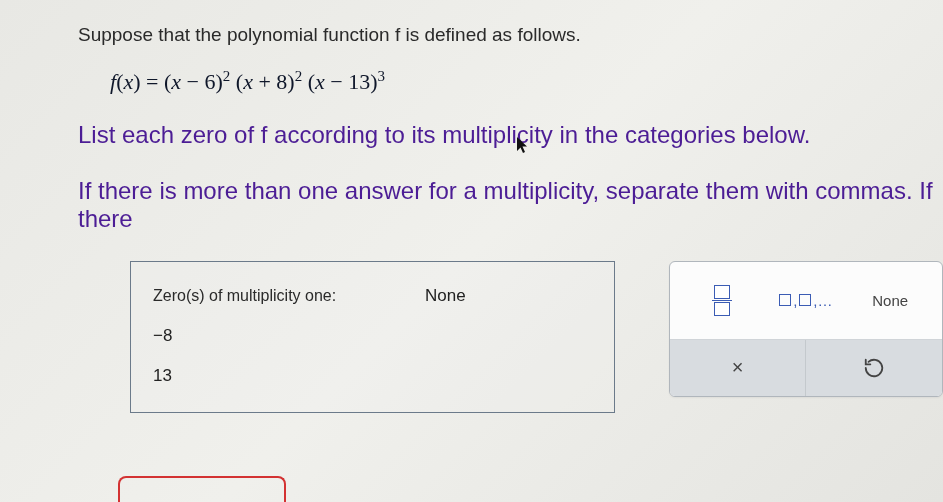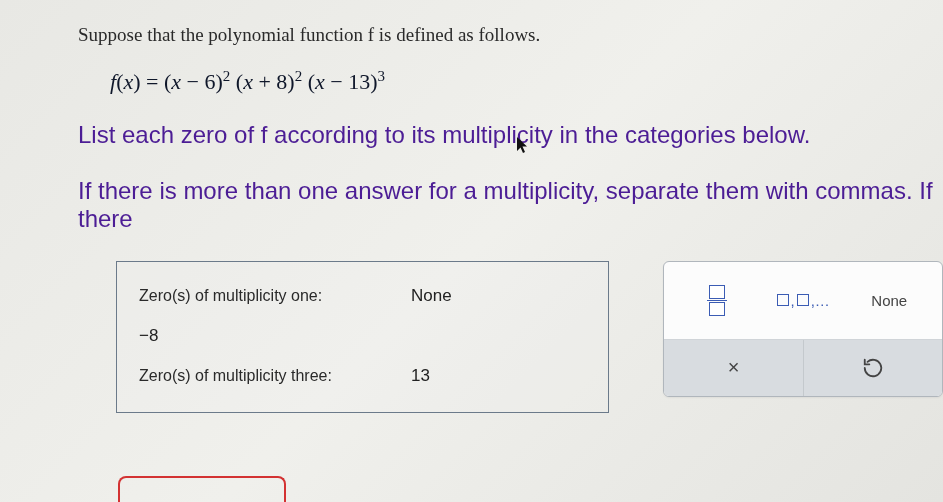--- a/index.html
+++ b/index.html
@@ -10,21 +10,20 @@
       font-family: Verdana, Geneva, sans-serif;
       color: #333;
       padding: 24px 0 0 78px;
       position: relative;
       overflow: hidden;
     }
     .intro {
       font-size: 19px;
       margin-bottom: 22px;
       color: #2a2a2a;
-      font-family: Liberation Serif, serif;
     }
     .equation {
       font-size: 22px;
       margin-left: 32px;
       margin-bottom: 26px;
       font-style: italic;
       font-family: Georgia, 'Times New Roman', serif;
       color: #0f172a;
     }
     .equation .norm { font-style: normal; }
@@ -38,21 +37,21 @@
       position: absolute;
       left: 515px;
       top: 135px;
       font-size: 18px;
       pointer-events: none;
     }
     .answer-row {
       display: flex;
       gap: 54px;
       margin-top: 10px;
-      margin-left: 38px;
+      margin-left: 52px;
     }
     .answer-box {
       border: 1px solid #6b7a8a;
       background: rgba(255,255,255,0.05);
       padding: 14px 22px 16px 22px;
       width: 510px;
     }
     .ans-item {
       display: flex;
       align-items: center;
@@ -164,21 +163,20 @@
 <div class="answer-row">
   <div class="answer-box">
     <div class="ans-item">
       <span class="ans-label">Zero(s) of multiplicity one:</span>
       <span class="ans-val">None</span>
     </div>
     <div class="ans-item">
       <span class="ans-val">−8</span>
     </div>
     <div class="ans-item">
-      <span class="ans-label">Zero(s) of multiplicity three:</span>
       <span class="ans-val">13</span>
     </div>
   </div>
 
   <div class="palette">
     <div class="palette-top">
       <div class="pal-btn">
         <span class="frac">
           <span class="top"></span>
             <span class="bar"></span>

